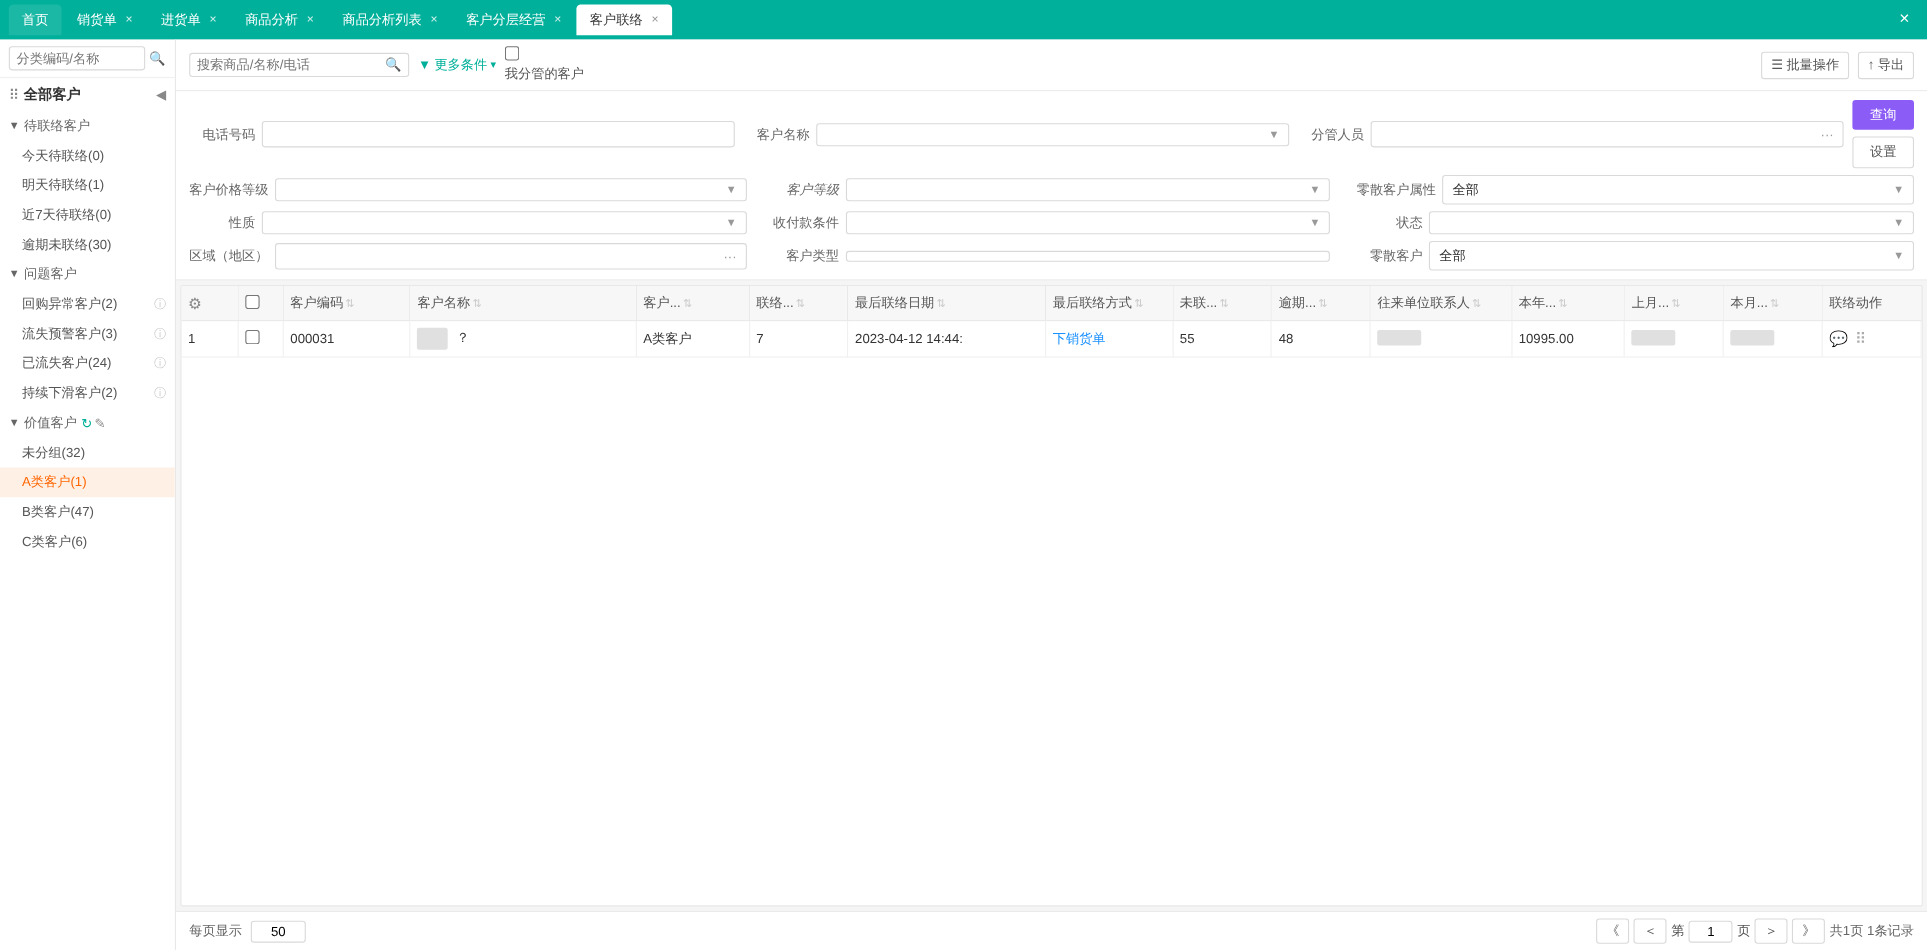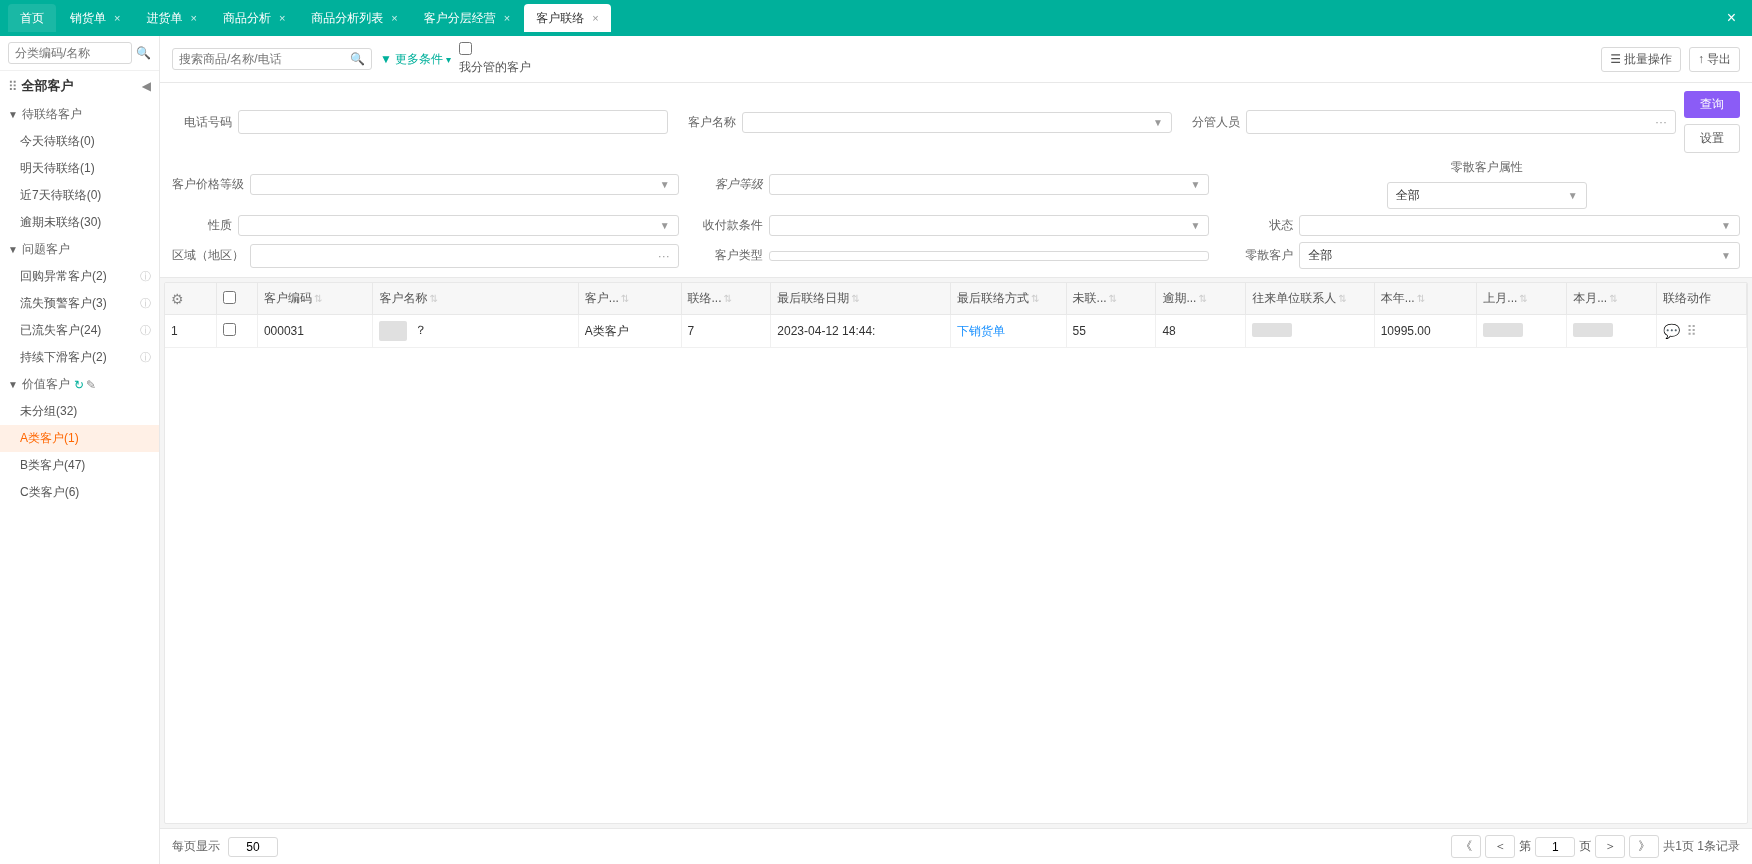--- a/index.html
+++ b/index.html
@@ -286,21 +286,21 @@
                 <span class="filter-select-arrow">▼</span>
               </div>
             </div>
             <div class="filter-field" style="margin-left:16px;font-style:italic;">
               <label>客户等级</label>
               <div class="filter-select" style="width:200px;">
                 <span></span>
                 <span class="filter-select-arrow">▼</span>
               </div>
             </div>
-            <div class="filter-field" style="margin-left:16px;flex-direction:column;">
+            <div class="filter-field" style="margin-left:16px;">
               <label>零散客户属性</label>
               <div class="filter-select" style="width:200px;">
                 <span>全部</span>
                 <span class="filter-select-arrow">▼</span>
               </div>
             </div>
           </div>
 
           <div class="filter-row">
             <div class="filter-field">

